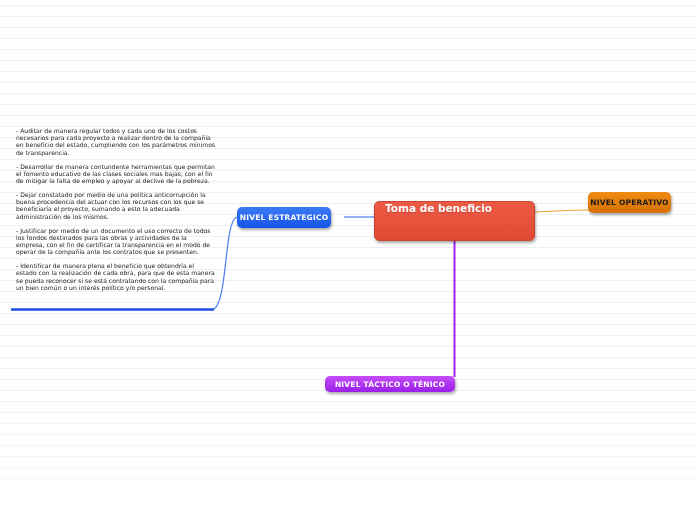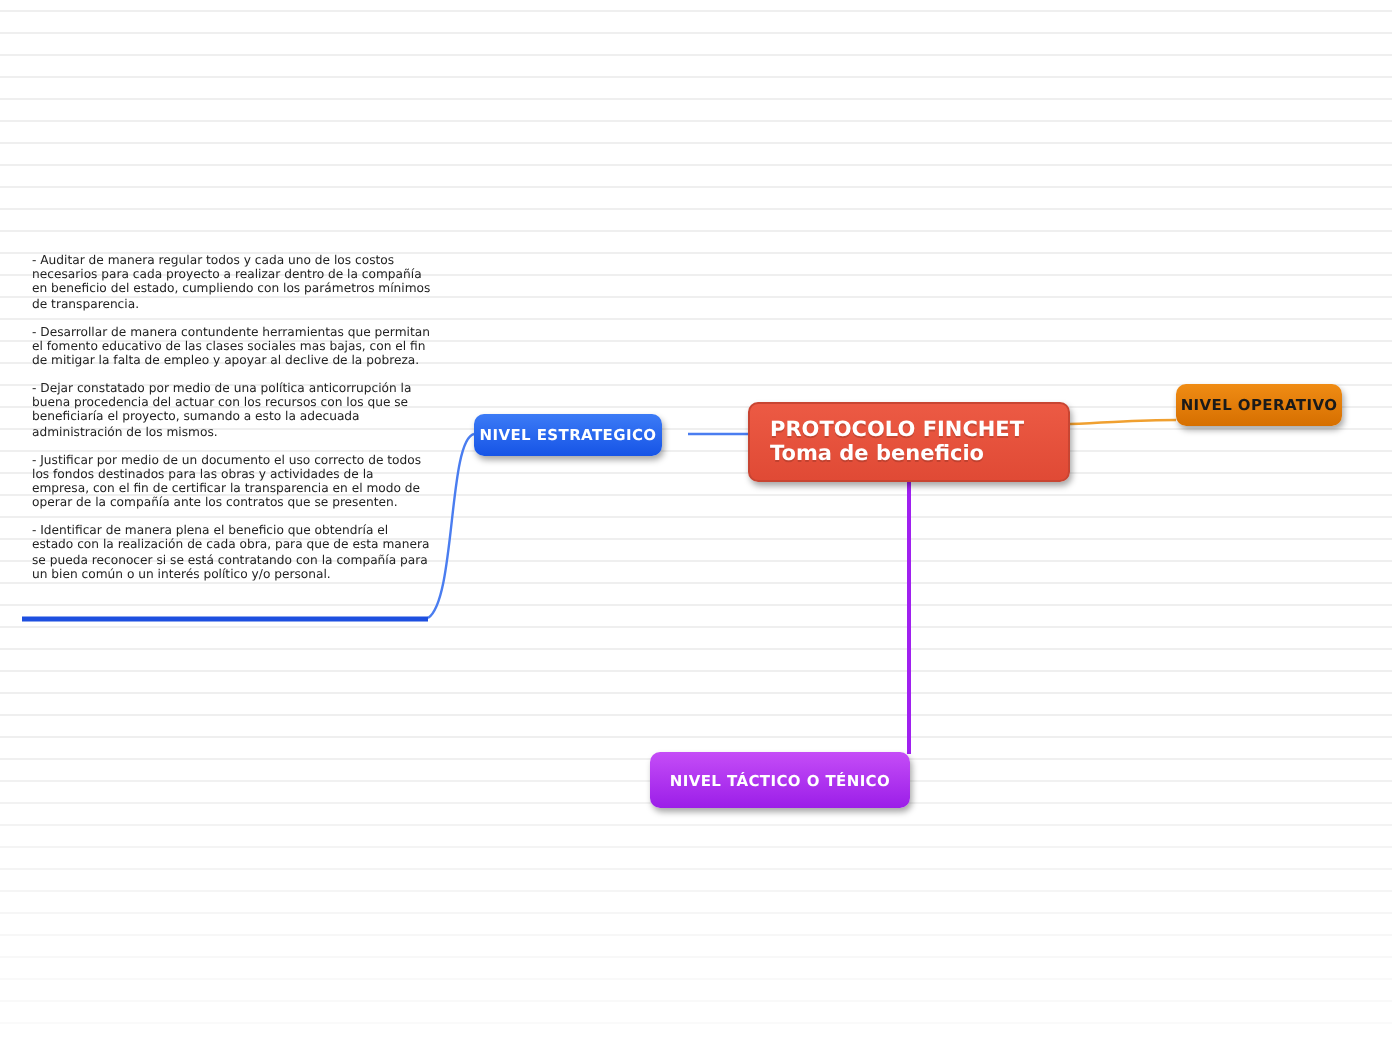--- a/index.html
+++ b/index.html
@@ -37,21 +37,21 @@
     .estrategico {
       left: 237px; top: 207px; width: 94px; height: 21px;
       background: linear-gradient(#3c7bf6, #1654e6);
     }
     .operativo {
       left: 588px; top: 192px; width: 83px; height: 21px;
       background: linear-gradient(#f08c14, #d66f00);
       color: #1a1a1a;
     }
     .tactico {
-      left: 325px; top: 376px; width: 130px; height: 28px;
+      left: 325px; top: 376px; width: 130px; height: 16px;
       background: linear-gradient(#c54df7, #9b1ee8);
     }
     .notes {
       position: absolute; left: 16px; top: 127px; width: 200px;
       font-size: 6.1px; line-height: 7.2px; color: #222;
     }
     .notes p { margin: 0 0 6.8px 0; }
   </style>
 </head>
 <body>
@@ -72,21 +72,20 @@
 
 <div class="notes">
   <p>- Auditar de manera regular todos y cada uno de los costos necesarios para cada proyecto a realizar dentro de la compañía en beneficio del estado, cumpliendo con los parámetros mínimos de transparencia.</p>
   <p>- Desarrollar de manera contundente herramientas que permitan el fomento educativo de las clases sociales mas bajas, con el fin de mitigar la falta de empleo y apoyar al declive de la pobreza.</p>
   <p>- Dejar constatado por medio de una política anticorrupción la buena procedencia del actuar con los recursos con los que se beneficiaría el proyecto, sumando a esto la adecuada administración de los mismos.</p>
   <p>- Justificar por medio de un documento el uso correcto de todos los fondos destinados para las obras y actividades de la empresa, con el fin de certificar la transparencia en el modo de operar de la compañía ante los contratos que se presenten.</p>
   <p>- Identificar de manera plena el beneficio que obtendría el estado con la realización de cada obra, para que de esta manera se pueda reconocer si se está contratando con la compañía para un bien común o un interés político y/o personal.</p>
 </div>
 
 <div class="node central">
-  <span class="line1">PROTOCOLO FINCHET</span>
   <span>Toma de beneficio</span>
 </div>
 
 <div class="node branch estrategico">
   <span>NIVEL ESTRATEGICO</span>
 </div>
 
 <div class="node branch operativo">
   <span>NIVEL OPERATIVO</span>
 </div>

